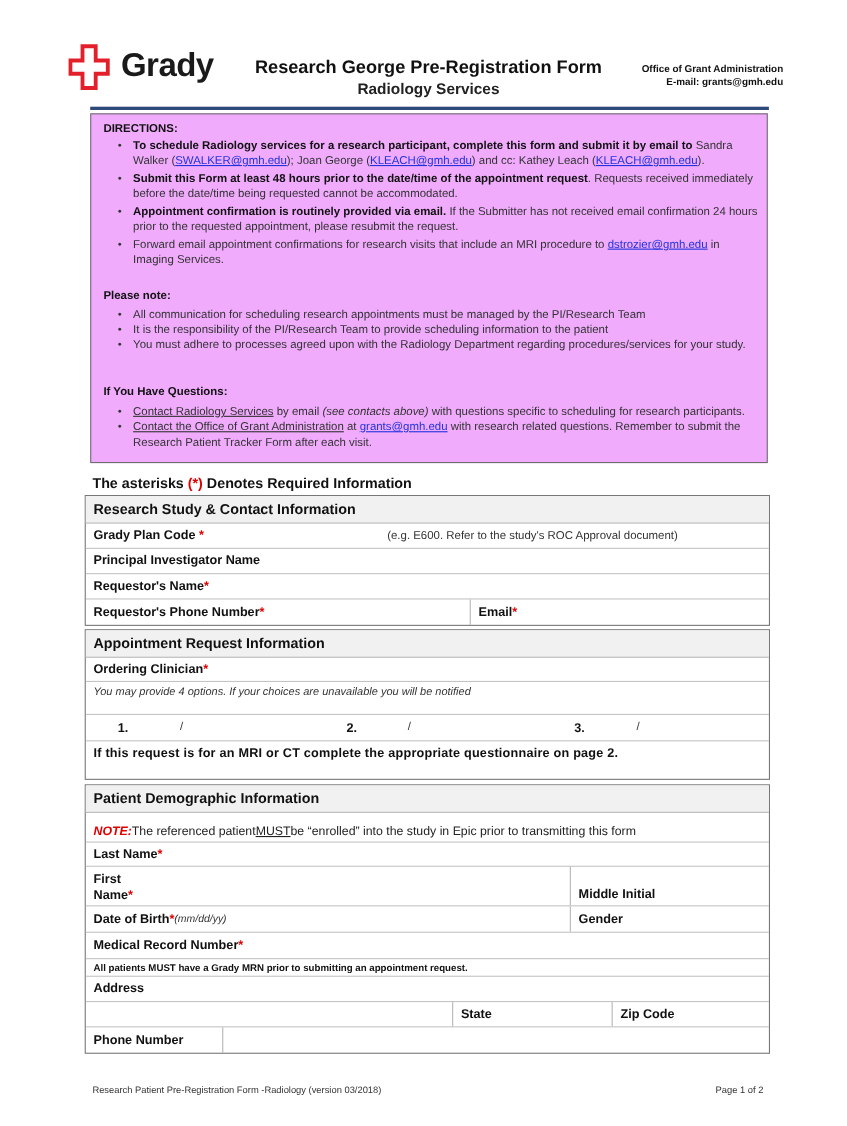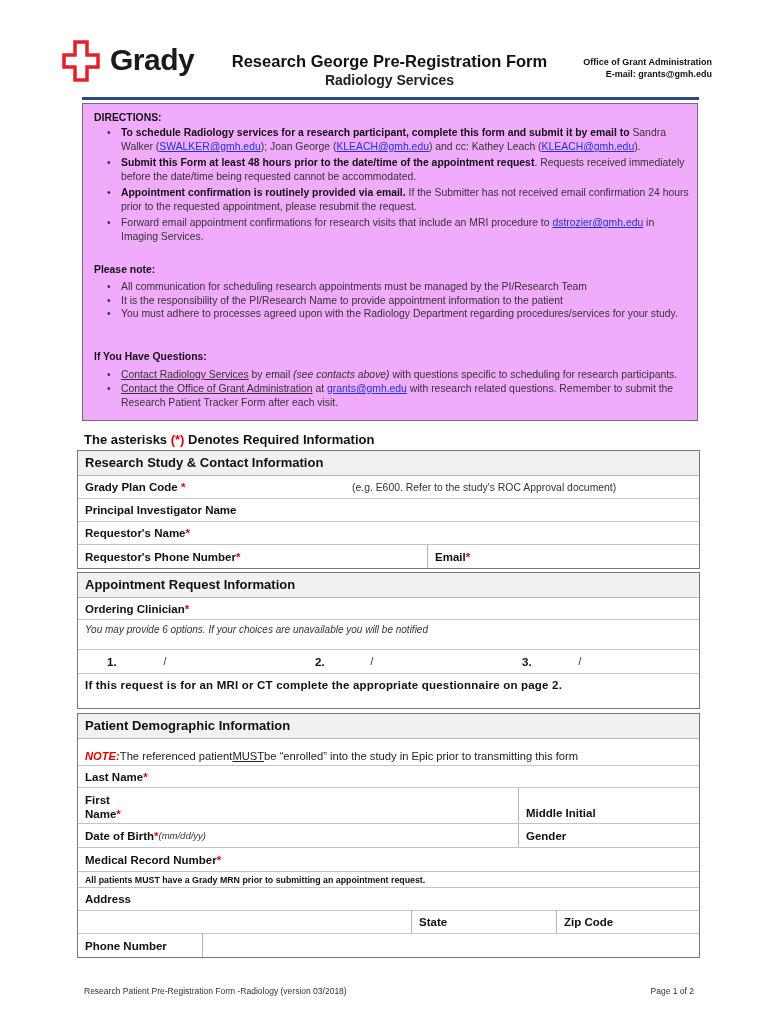--- a/index.html
+++ b/index.html
@@ -70,21 +70,21 @@
       <span class="b">Appointment confirmation is routinely provided via email.</span><span>  If the Submitter has not received email confirmation 24 hours prior to the requested appointment, please resubmit the request.</span>
     </li>
     <li style="margin-top:2px;">
       <span>Forward email appointment confirmations for research visits that include an MRI procedure to </span><a class="link">dstrozier@gmh.edu</a><span> in Imaging Services.</span>
     </li>
   </ul>
 
   <div class="dir-head" style="left:11px; top:159px;">Please note:</div>
   <ul class="dir-list" style="left:38px; top:176px; width:570px; line-height:13.5px;">
     <li>All communication for scheduling research appointments must be managed by the PI/Research Team</li>
-    <li>It is the responsibility of the PI/Research Name to provide appointment information to the patient</li>
+    <li>It is the responsibility of the PI/Research Team to provide scheduling information to the patient</li>
     <li>You must adhere to processes agreed upon with the Radiology Department regarding procedures/services for your study.</li>
   </ul>
 
   <div class="dir-head" style="left:11px; top:246px;">If You Have Questions:</div>
   <ul class="dir-list" style="left:38px; top:264px; width:570px;">
     <li>
       <span class="ul">Contact Radiology Services</span><span> by email </span><span class="it">(see contacts above)</span><span> with questions specific to scheduling for research participants.</span>
     </li>
     <li>
       <span class="ul">Contact the Office of Grant Administration</span><span> at </span><a class="link">grants@gmh.edu</a><span> with research related questions.  Remember to submit the Research Patient Tracker Form after each visit.</span>
@@ -130,21 +130,21 @@
 <div class="section" style="top:572px;">
   <div class="sec-head">Appointment Request Information</div>
   <div class="row" style="height:22px;">
     <div class="cell" style="left:0; right:0;">
         <span>Ordering Clinician</span>
         <span class="red">*</span>
       </div>
   </div>
   <div class="row" style="height:30px;">
     <div style="position:absolute; left:7px; top:3px; line-height:13px;">
-      <div class="hint it" style="font-size:10px;">You may provide 6 options.  If your choices are unavailable you will be notified</div>
+      <div class="hint it" style="font-size:10px;">You may provide 4 options.  If your choices are unavailable you will be notified</div>
     </div>
   </div>
   <div class="row" style="height:24px;">
     <div class="cell" style="left:22px; width:180px;">
         <span>1.</span>
         <span class="hint" style="margin-left:47px;">/</span>
       </div>
     <div class="cell" style="left:230px; width:180px;">
         <span>2.</span>
         <span class="hint" style="margin-left:46px;">/</span>

